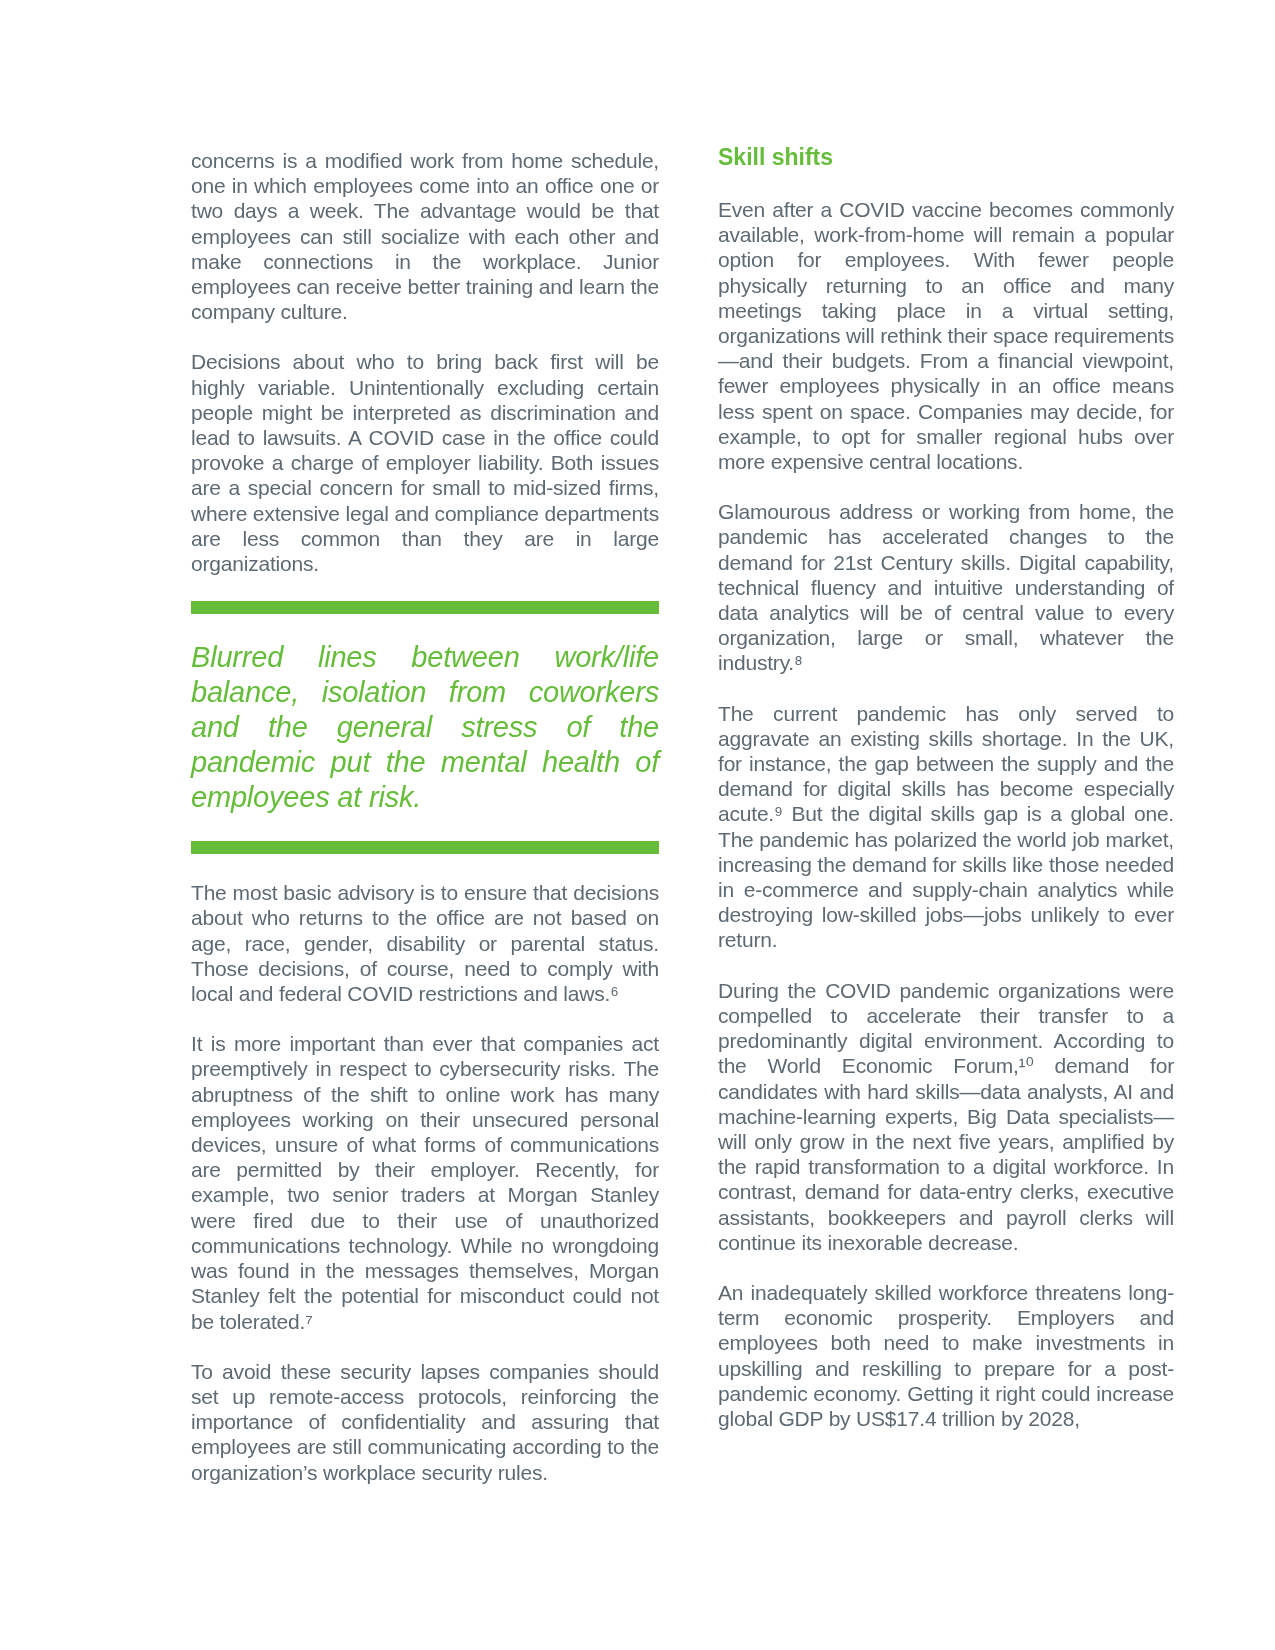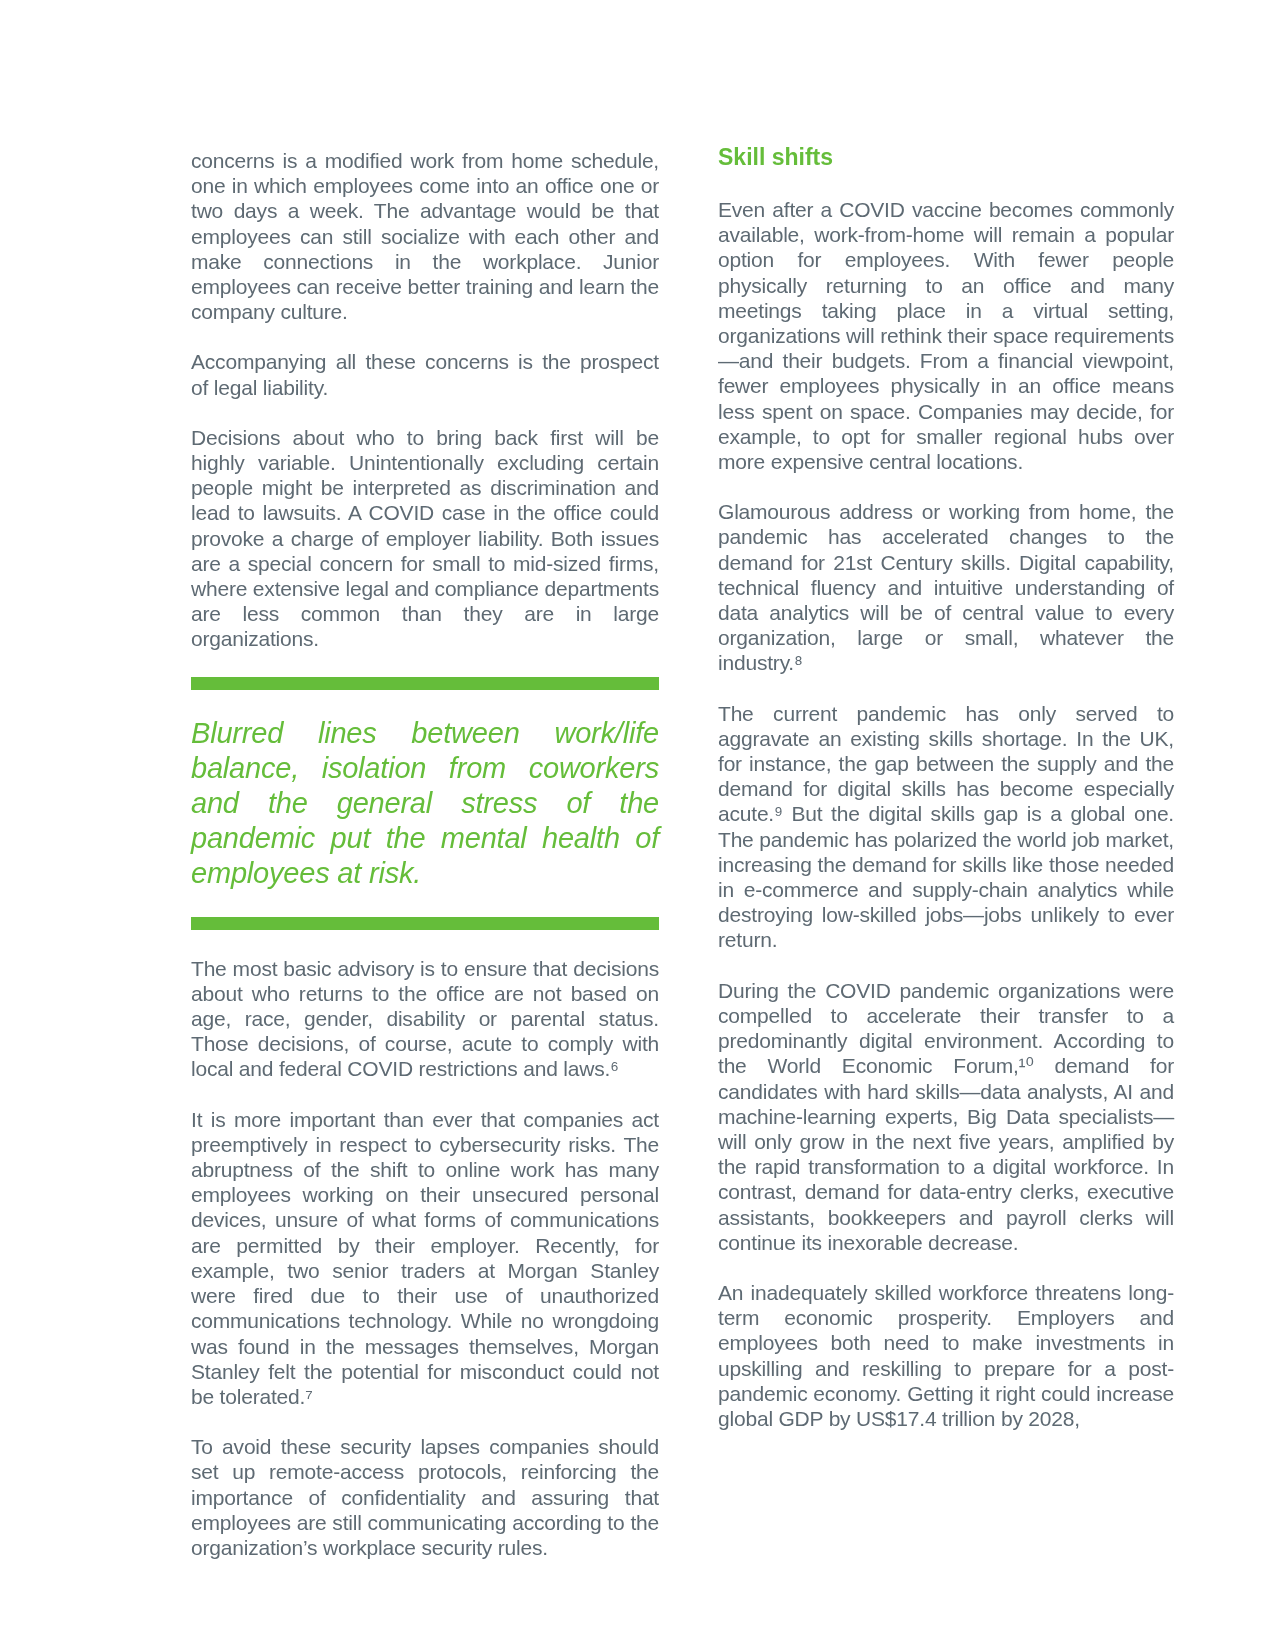--- a/index.html
+++ b/index.html
@@ -57,30 +57,29 @@
     margin:0 0 26px 0;
   }
 </style>
 </head>
 <body>
 
 <div class="page">
 
   <div class="col col-left">
     <p class="body">concerns is a modified work from home schedule, one in which employees come into an office one or two days a week.  The advantage would be that employees can still socialize with each other and make connections in the workplace.  Junior employees can receive better training and learn the company culture.</p>
-    <p class="body">Accompanying all these concerns is the prospect of legal liability.</p>
     <p class="body">Decisions about who to bring back first will be highly variable.  Unintentionally excluding certain people might be interpreted as discrimination and lead to lawsuits.  A COVID case in the office could provoke a charge of employer liability.  Both issues are a special concern for small to mid-sized firms, where extensive legal and compliance departments are less common than they are in large organizations.</p>
 
     <div class="rule"></div>
 
     <div class="pullquote">Blurred lines between work/life balance, isolation from coworkers and the general stress of the pandemic put the mental health of employees at risk.</div>
 
     <div class="rule"></div>
 
-    <p class="body">The most basic advisory is to ensure that decisions about who returns to the office are not based on age, race, gender, disability or parental status.  Those decisions, of course, acute to comply with local and federal COVID restrictions and laws.⁶</p>
+    <p class="body">The most basic advisory is to ensure that decisions about who returns to the office are not based on age, race, gender, disability or parental status.  Those decisions, of course, need to comply with local and federal COVID restrictions and laws.⁶</p>
     <p class="body">It is more important than ever that companies act preemptively in respect to cybersecurity risks.  The abruptness of the shift to online work has many employees working on their unsecured personal devices, unsure of what forms of communications are permitted by their employer.  Recently, for example, two senior traders at Morgan Stanley were fired due to their use of unauthorized communications technology.  While no wrongdoing was found in the messages themselves, Morgan Stanley felt the potential for misconduct could not be tolerated.⁷</p>
     <p class="body">To avoid these security lapses companies should set up remote-access protocols, reinforcing the importance of confidentiality and assuring that employees are still communicating according to the organization’s workplace security rules.</p>
   </div>
 
   <div class="col col-right">
     <h2 class="subheading">Skill shifts</h2>
 
     <p class="body">Even after a COVID vaccine becomes commonly available, work-from-home will remain a popular option for employees.  With fewer people physically returning to an office and many meetings taking place in a virtual setting, organizations will rethink their space requirements—and their budgets.  From a financial viewpoint, fewer employees physically in an office means less spent on space.  Companies may decide, for example, to opt for smaller regional hubs over more expensive central locations.</p>
     <p class="body">Glamourous address or working from home, the pandemic has accelerated changes to the demand for 21st Century skills.  Digital capability, technical fluency and intuitive understanding of data analytics will be of central value to every organization, large or small, whatever the industry.⁸</p>
     <p class="body">The current pandemic has only served to aggravate an existing skills shortage.  In the UK, for instance, the gap between the supply and the demand for digital skills has become especially acute.⁹  But the digital skills gap is a global one.  The pandemic has polarized the world job market, increasing the demand for skills like those needed in e-commerce and supply-chain analytics while destroying low-skilled jobs—jobs unlikely to ever return.</p>

